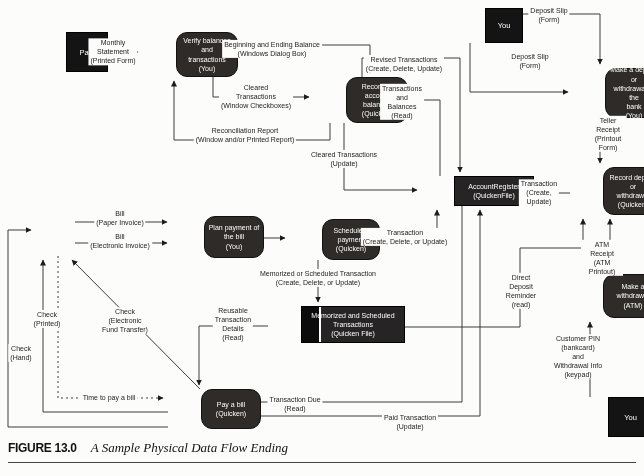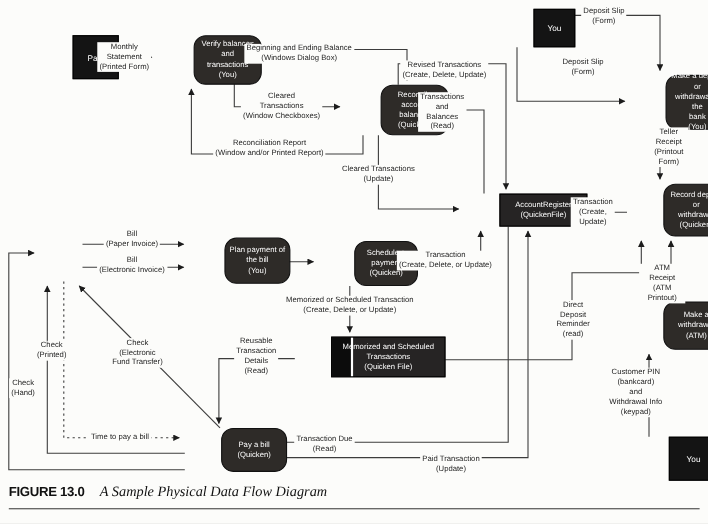--- a/index.html
+++ b/index.html
@@ -163,16 +163,16 @@
   <div class="flabel" style="left:21px;top:353px;">Check
 (Hand)</div>
   <div class="flabel" style="left:109px;top:398px;">Time to pay a bill</div>
   <div class="flabel" style="left:295px;top:404px;">Transaction Due
 (Read)</div>
   <div class="flabel" style="left:410px;top:422px;">Paid Transaction
 (Update)</div>
 
 
   <div class="caption">
-    <span class="cap-label">FIGURE 13.0</span><span class="cap-title">A Sample Physical Data Flow Diagram</span>
+    <span class="cap-label">FIGURE 13.0</span><span class="cap-title">A Sample Physical Data Flow Ending</span>
   </div>
 
 </div>
 
 </body></html>

